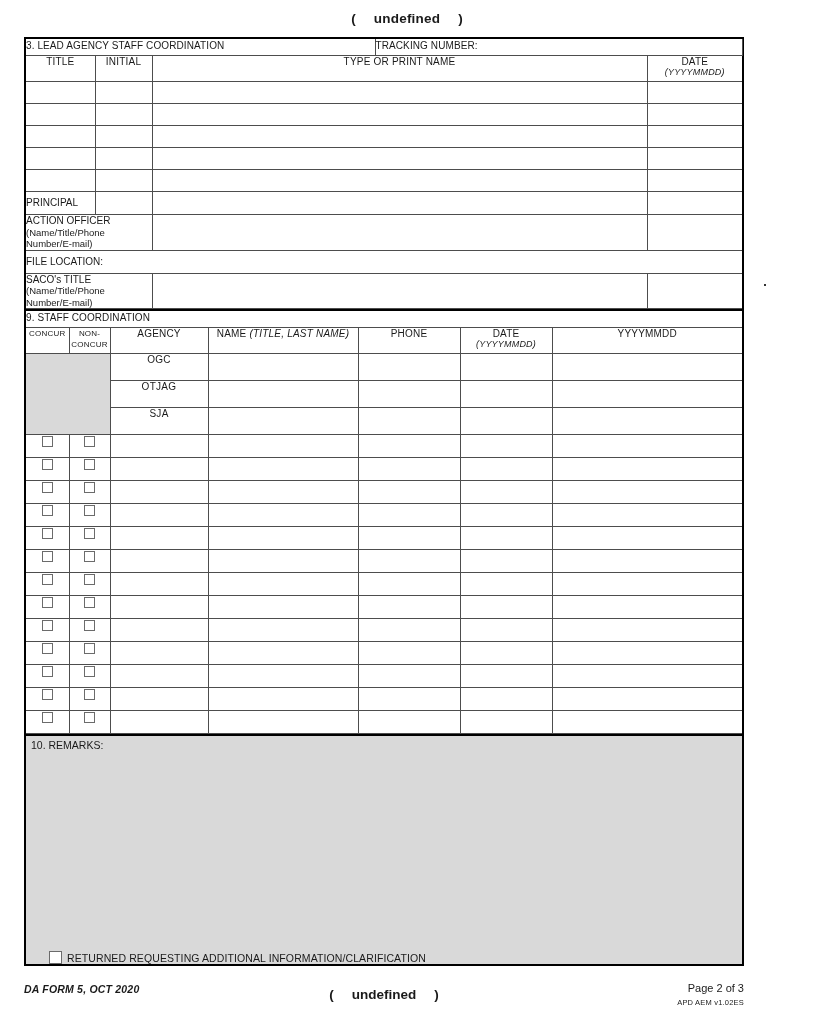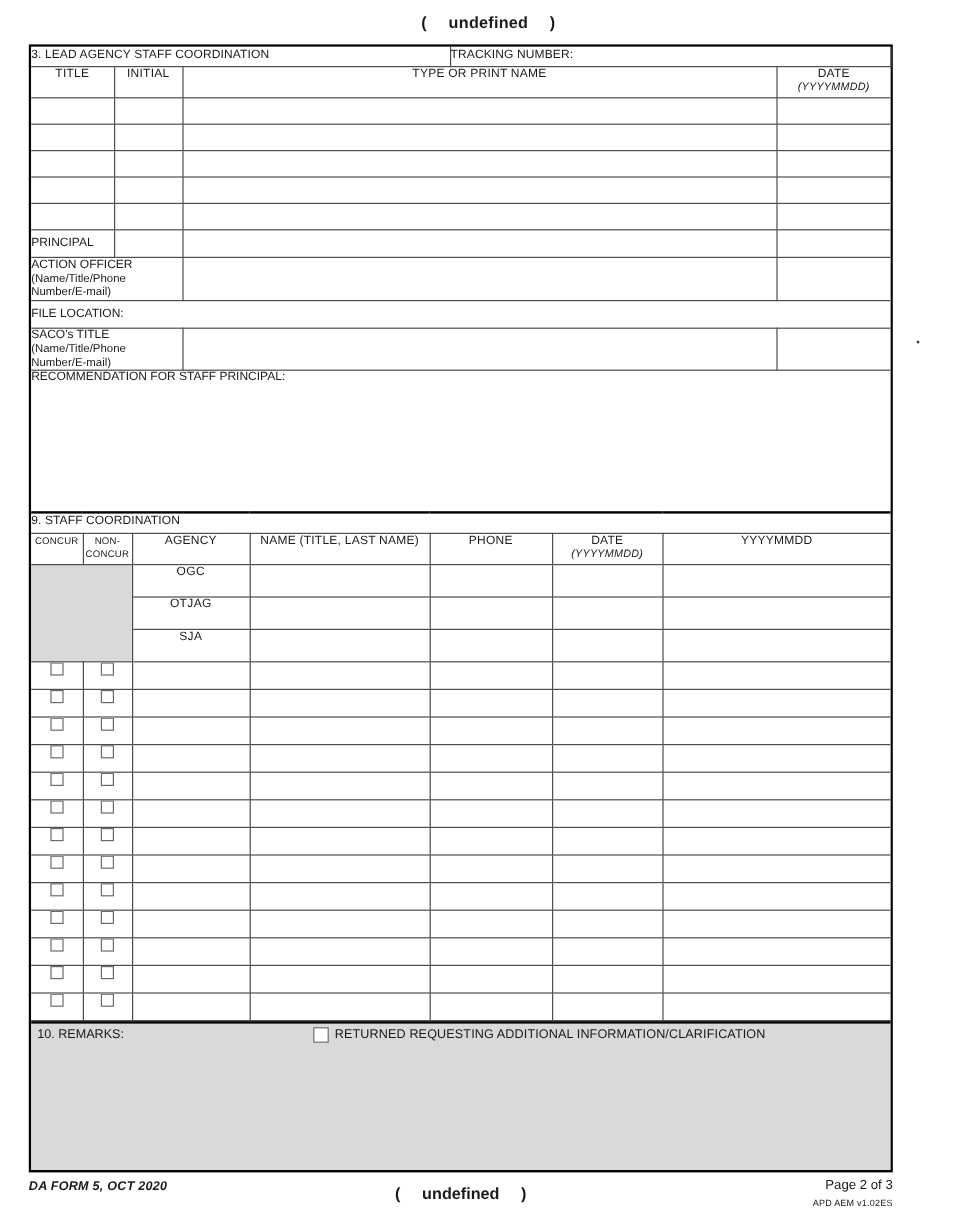--- a/index.html
+++ b/index.html
@@ -82,20 +82,21 @@
     vertical-align: middle;
     line-height: 11px;
   }
   .colhead .ital {
     font-style: italic;
     font-weight: normal;
     font-size: 9px;
     display: block;
   }
   .colhead .inline-ital {
+    font-style: italic;
     font-weight: normal;
   }
   .lbl {
     font-size: 10px;
     line-height: 11.5px;
   }
   .lbl .sub {
     font-size: 9.5px;
     display: block;
   }
@@ -129,20 +130,21 @@
   
   .remarks-cell {
     background: #d9d9d9 !important;
     height: 122px;
   }
   .remarks-row-top {
     display: flex;
     align-items: flex-start;
     padding: 3px 4px 0 5px;
     font-size: 10.5px;
+    flex-direction: column;
   }
   .remarks-label {
     width: 212px;
     flex: 0 0 212px;
   }
   .returned-wrap {
     display: flex;
     align-items: center;
     gap: 5px;
     font-size: 10.5px;
@@ -291,23 +293,20 @@
 
     <tr style="height:34px">
       <td class="pad lbl no-l" colspan="2">
         <span>SACO's TITLE</span>
         <span class="sub">(Name/Title/Phone Number/E-mail)</span>
       </td>
       <td colspan="2"></td>
       <td class="no-r"></td>
     </tr>
 
-    <tr style="height:117px">
-      <td class="pad lbl no-l no-r no-b" colspan="5" style="vertical-align:top">RECOMMENDATION FOR STAFF PRINCIPAL:</td>
-    </tr>
   </tbody>
     </table>
 
   <table class="grid" style="border-top:2px solid #000">
     <colgroup>
       <col style="width:43px">
       <col style="width:41px">
       <col style="width:98px">
       <col style="width:150px">
       <col style="width:102px">

